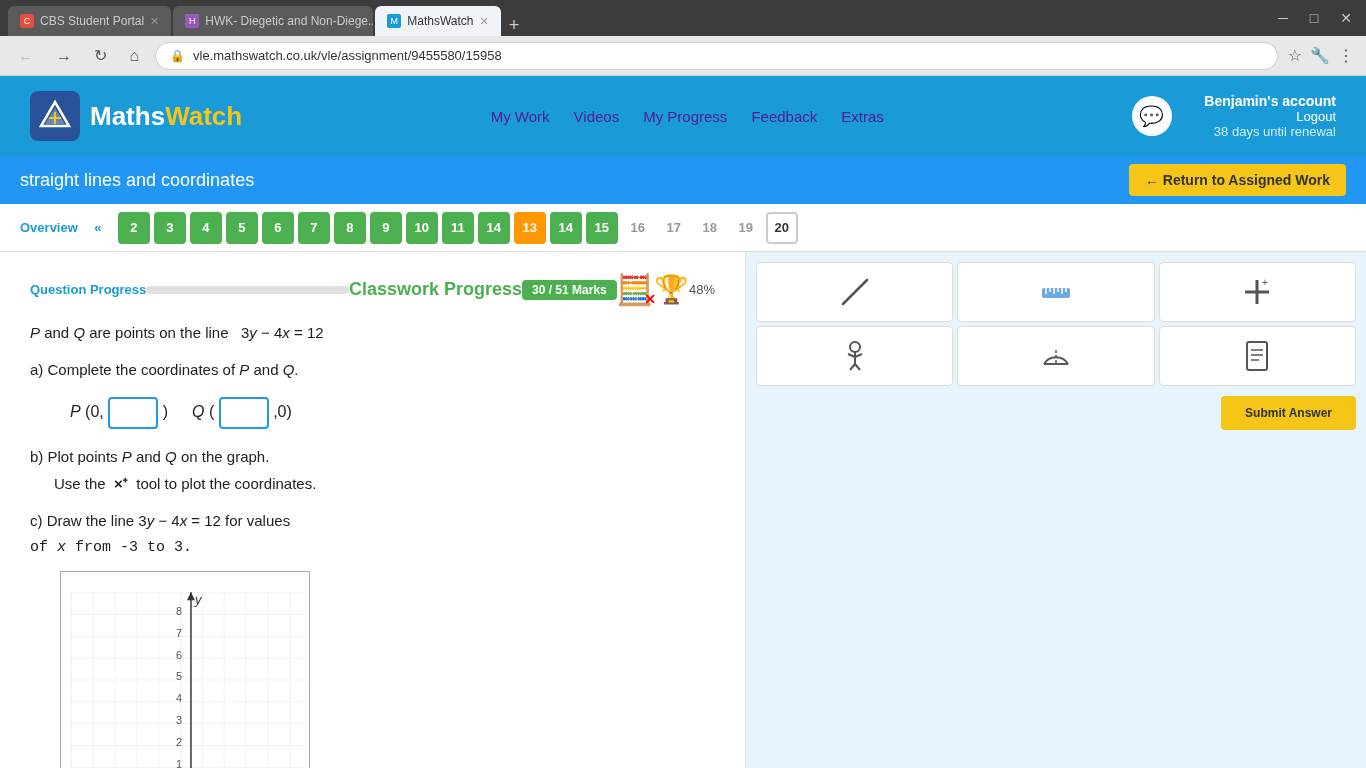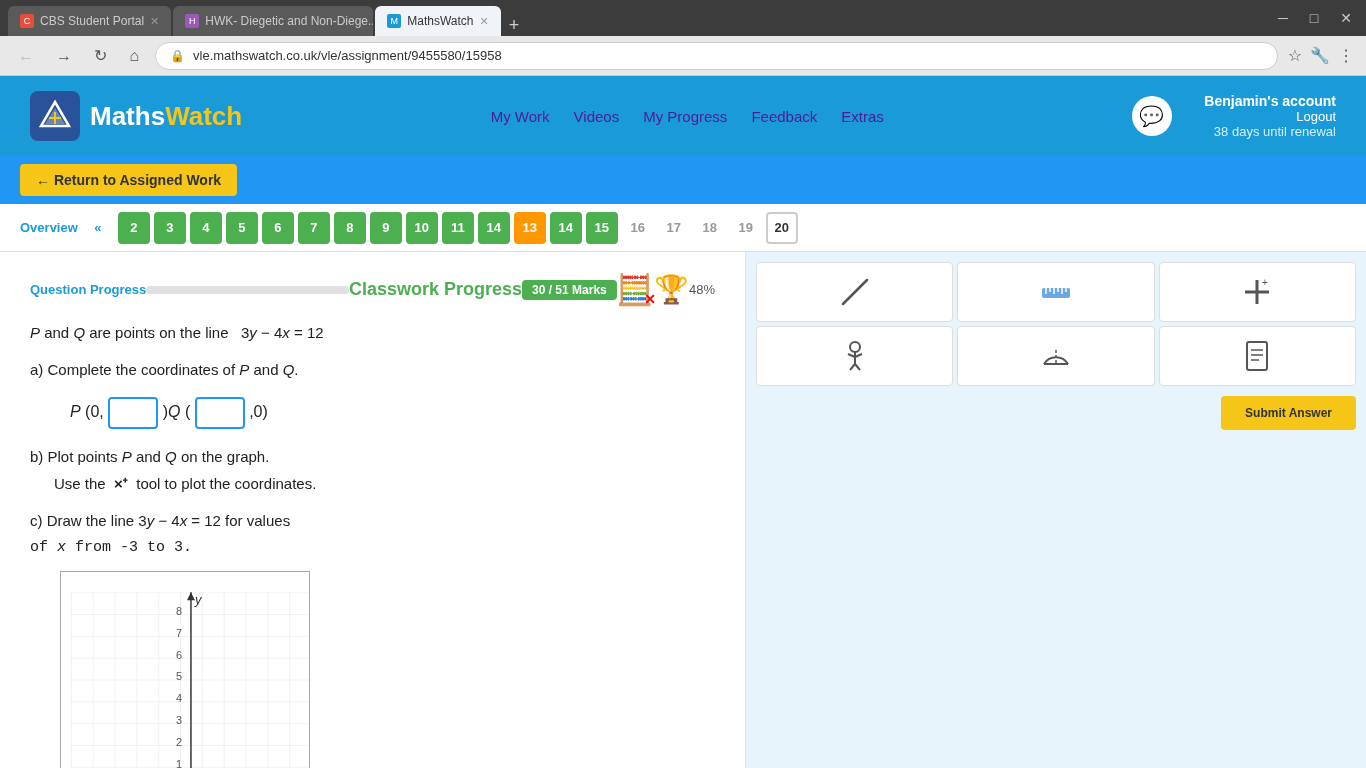--- a/index.html
+++ b/index.html
@@ -149,20 +149,21 @@
     </div>
     <div class="mw-user-info">
       <div class="mw-user-name">Benjamin's account</div>
       <div class="mw-user-logout">Logout</div>
       <div class="mw-user-renewal">38 days until renewal</div>
     </div>
   </div>
 </div>
 
 <div class="topic-bar">
+  <span class="topic-title">straight lines and coordinates</span>
   <button class="return-btn">← Return to Assigned Work</button>
 </div>
 
 <div class="pagination">
   <span class="page-item text-link">Overview</span>
   <span class="page-item text-link">«</span>
   <span class="page-item green">2</span>
   <span class="page-item green">3</span>
   <span class="page-item green">4</span>
   <span class="page-item green">5</span>
@@ -202,21 +203,21 @@
       <span style="font-size:28px;">🏆</span>
       <span style="font-size:13px;color:#555;">48%</span>
     </div>
 
     <div class="question-text">
       <p>
         <em>P</em> and <em>Q</em> are points on the line &nbsp; 3<em>y</em> − 4<em>x</em> = 12
       </p>
       <p style="margin-top:10px;">a) Complete the coordinates of <em>P</em> and <em>Q</em>.</p>
 
-      <div style="display:flex;align-items:center;margin:14px 0 14px 40px;font-size:16px;">
+      <div style="display:flex;align-items:center;gap:24px;margin:14px 0 14px 40px;font-size:16px;">
         <div>
           <em>P</em> (0, <input class="input-box" style="width: 50px; height: 32px; border: 2px solid rgb(33, 150, 243); border-radius: 4px; text-align: center; font-size: 15px;"> )
         </div>
         <div>
           <em>Q</em> ( <input class="input-box" style="width: 50px; height: 32px; border: 2px solid rgb(33, 150, 243); border-radius: 4px; text-align: center; font-size: 15px;"> ,0)
         </div>
       </div>
 
       <p>b) Plot points <em>P</em> and <em>Q</em> on the graph.</p>
       <p style="margin-left:24px;">Use the &nbsp;<strong>×⁺</strong>&nbsp; tool to plot the coordinates.</p>

